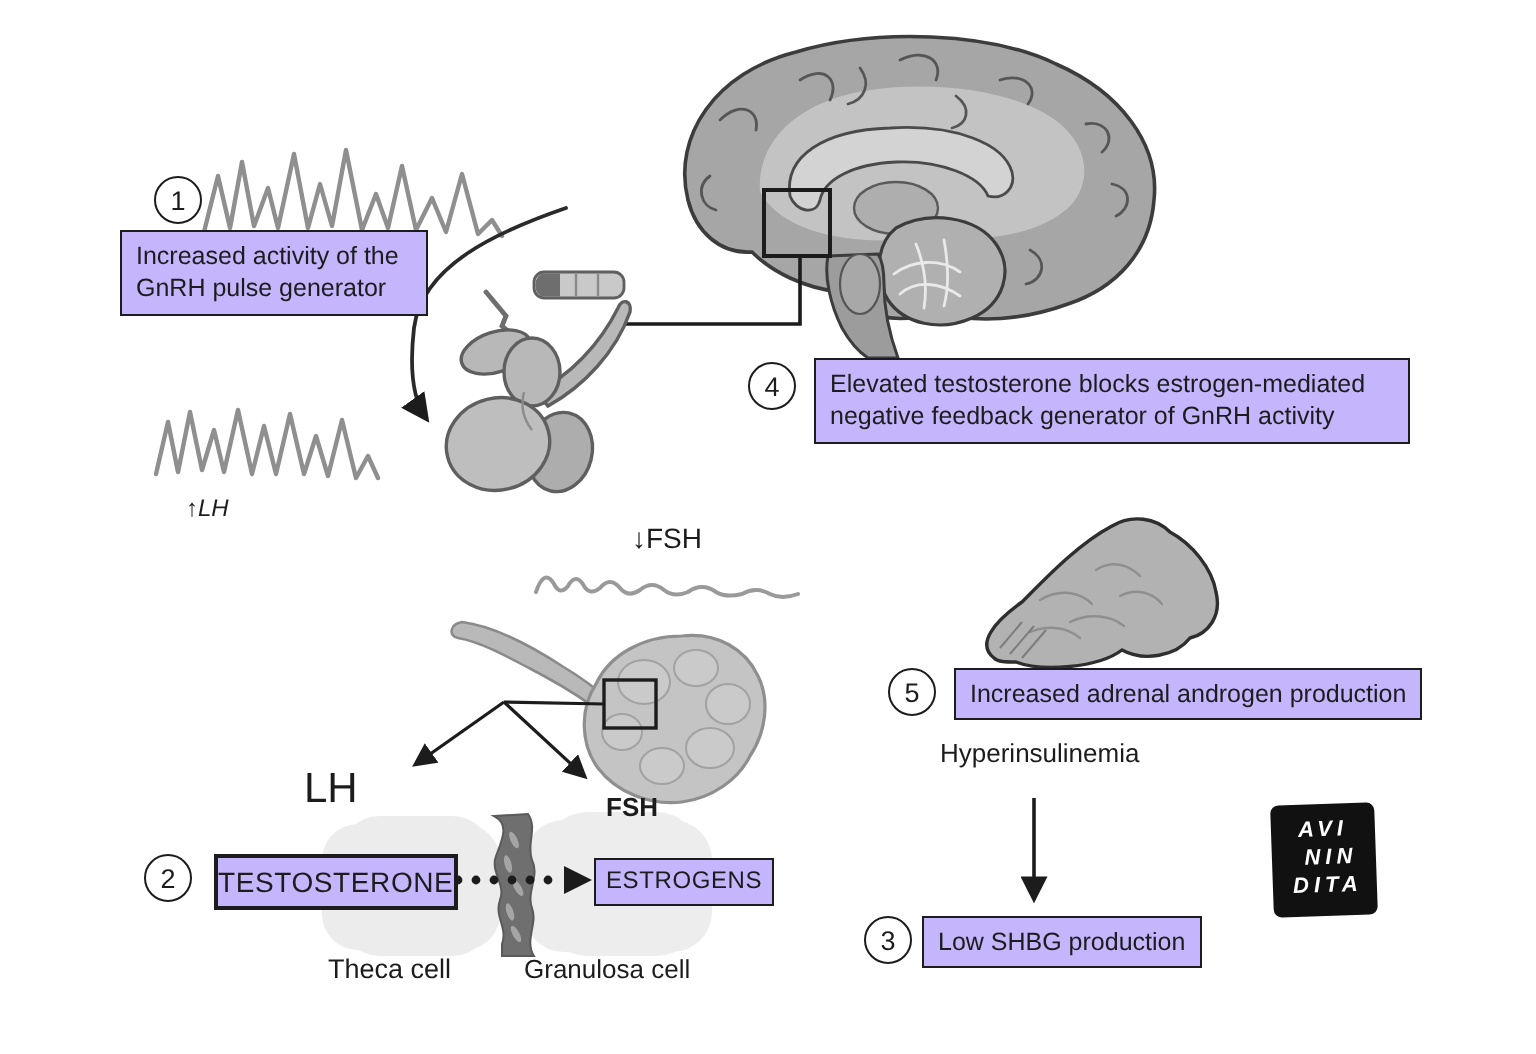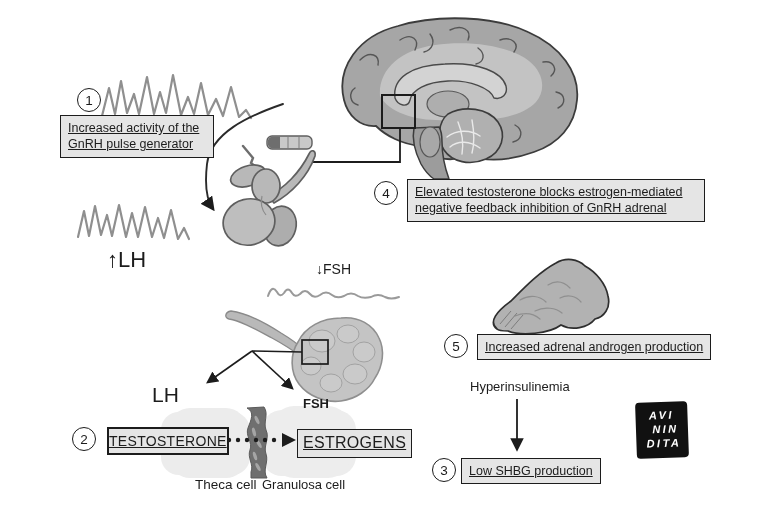--- a/index.html
+++ b/index.html
@@ -2,22 +2,22 @@
 <html><head>
 <meta charset="utf-8">
 <style>
   html,body { margin:0; padding:0; background:#fff; }
   .stage {
     position:relative; width:768px; height:527px; background:#ffffff;
     font-family:"Liberation Sans", sans-serif; color:#1c1c1c; overflow:hidden;
   }
   .stage svg.art { position:absolute; left:0; top:0; }
   .box {
-    position:absolute; background:#e5e5e5; border:1.6px solid #1c1c1c;
-    padding:4px 7px; font-size:12.5px; line-height:1.3;text-decoration:underline;
+    position:absolute; background:#c4b5fd; border:1.6px solid #1c1c1c;
+    padding:4px 7px; font-size:12.5px; line-height:1.3;
   }
   .circle {
     position:absolute; width:24px; height:24px; border:1.9px solid #1c1c1c;
     border-radius:50%; background:#fff; display:flex; align-items:center;
     justify-content:center; font-size:13.5px; box-sizing:border-box;
   }
   .lbl { position:absolute; white-space:nowrap; }
   .logo {
     position:absolute; left:636px; top:402px; width:52px; height:56px;
     background:#111; border-radius:4px; transform:rotate(-2deg);
@@ -172,43 +172,43 @@
   </svg>
 
   <div class="circle" style="left:77px; top:88px;">
       <span>1</span>
     </div>
   <div class="box" style="left:60px; top:115px; width:138px;">Increased activity of the GnRH pulse generator</div>
 
   <div class="circle" style="left:374px; top:181px;">
       <span>4</span>
     </div>
-  <div class="box" style="left:407px; top:179px; width:282px;">Elevated testosterone blocks estrogen-mediated negative feedback inhibition of GnRH adrenal</div>
-
-  <div class="lbl" style="left:107px; top:247px; font-size:22px;">↑LH</div>
+  <div class="box" style="left:407px; top:179px; width:282px;">Elevated testosterone blocks estrogen-mediated negative feedback generator of GnRH activity</div>
+
+  <div class="lbl" style="left:93px; top:247px; font-size:12px;font-style:italic;">↑LH</div>
   <div class="lbl" style="left:300px; top:261px; font-size:14px;margin-left:16px;">↓FSH</div>
 
   <div class="lbl" style="left:152px; top:383px; font-size:21px;">LH</div>
   <div class="lbl" style="left:303px; top:396px; font-size:13px;font-weight:bold;">FSH</div>
 
   <div class="circle" style="left:72px; top:427px;">
       <span>2</span>
     </div>
   <div class="box" style="left:107px; top:427px; border-width:2px; font-size:14px; letter-spacing:0.3px; padding:3px 0;">TESTOSTERONE</div>
-  <div class="box" style="left:297px; top:429px; font-size:16px; padding:3px 5px; letter-spacing:0.3px;">ESTROGENS</div>
-
-  <div class="lbl" style="left:164px; top:477px; font-size:13.5px;margin-left:31px;">Theca cell</div>
+  <div class="box" style="left:297px; top:429px; font-size:12px; padding:3px 5px; letter-spacing:0.3px;">ESTROGENS</div>
+
+  <div class="lbl" style="left:164px; top:477px; font-size:13.5px;">Theca cell</div>
   <div class="lbl" style="left:262px; top:477px; font-size:13px;">Granulosa cell</div>
 
   <div class="circle" style="left:444px; top:334px;">
       <span>5</span>
     </div>
   <div class="box" style="left:477px; top:334px; white-space:nowrap;">Increased adrenal androgen production</div>
 
-  <div class="lbl" style="left:470px; top:379px; font-size:13px;">Hyperinsulinemia</div>
+  <div class="lbl" style="left:470px; top:369px; font-size:13px;">Hyperinsulinemia</div>
   <div class="circle" style="left:432px; top:458px;">
       <span>3</span>
     </div>
   <div class="box" style="left:461px; top:458px; white-space:nowrap;">Low SHBG production</div>
 
   <div class="logo">
     <span>AVI</span>
     <span>NIN</span>
     <span>DITA</span>
   </div>

